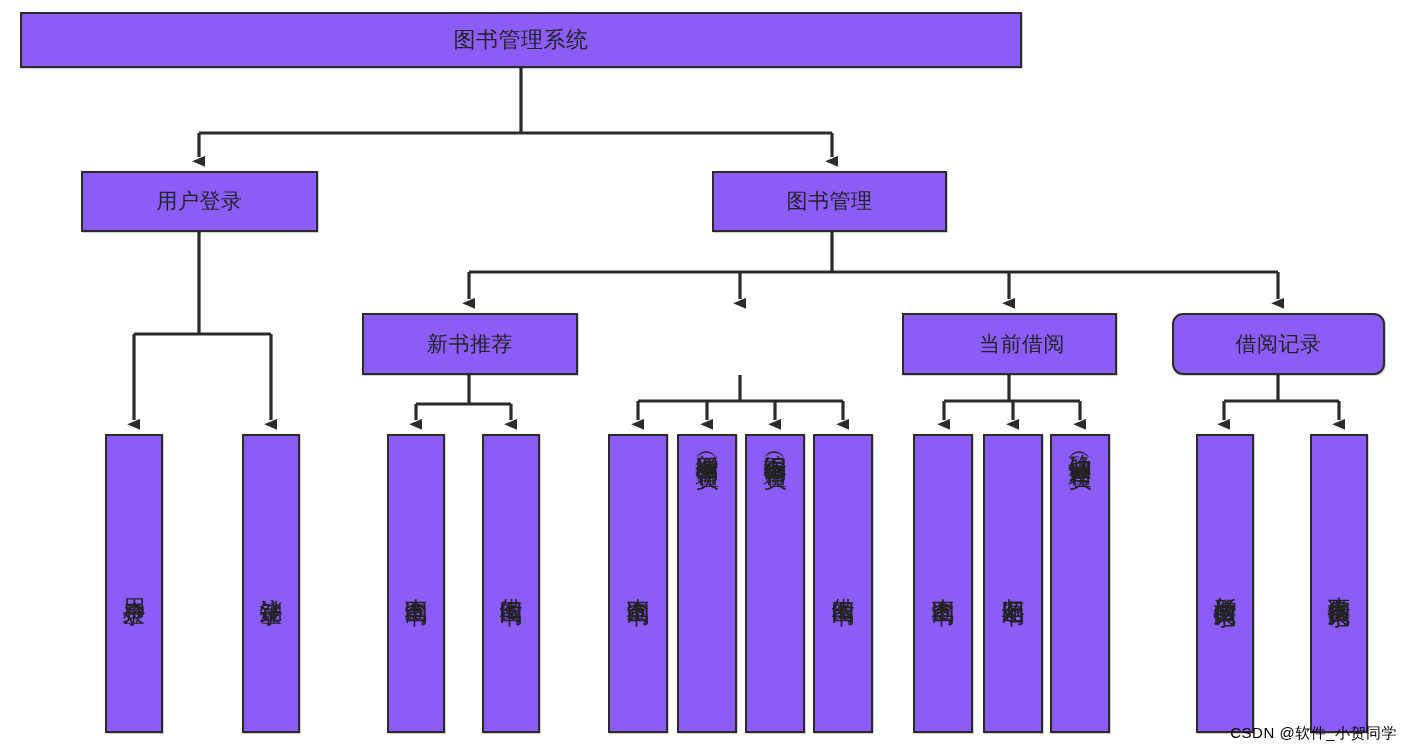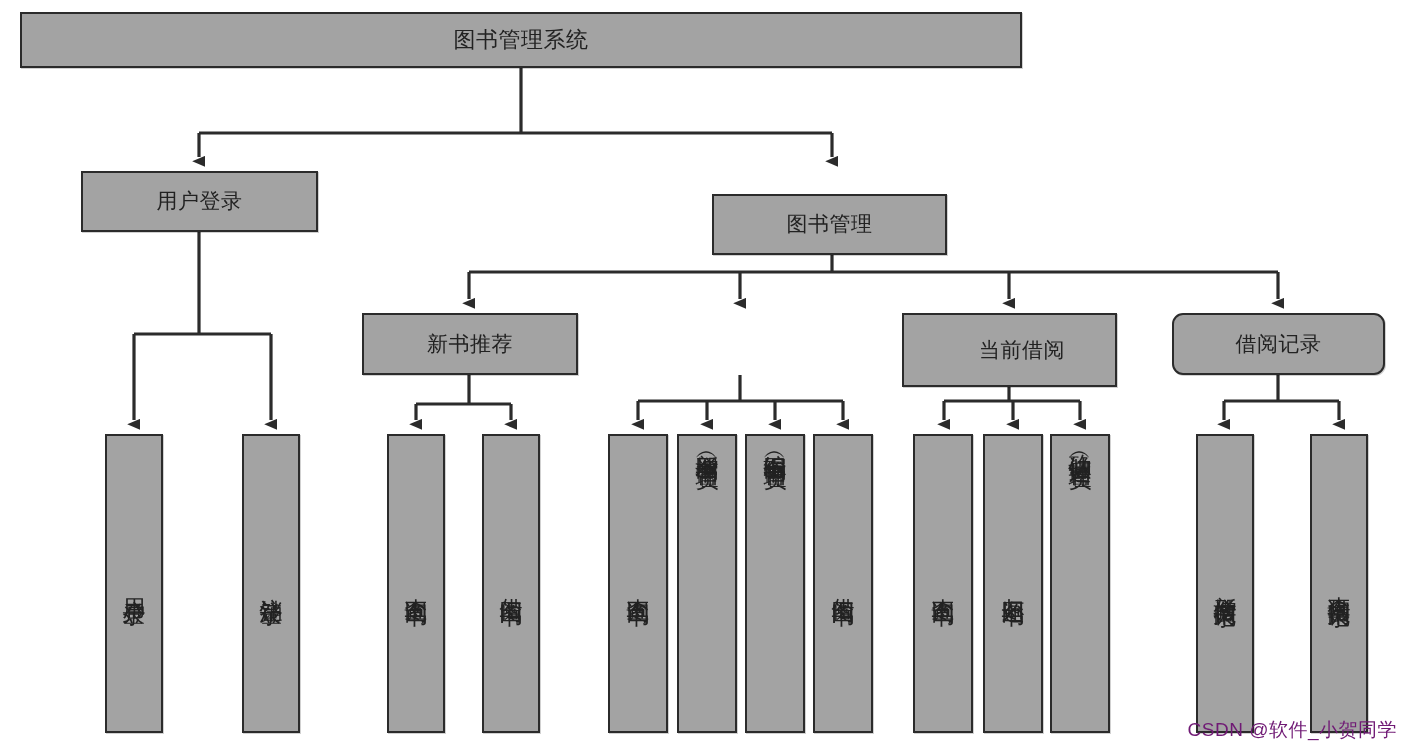--- a/index.html
+++ b/index.html
@@ -8,21 +8,21 @@
     background:#ffffff;
     font-family:"Liberation Sans","DejaVu Sans",sans-serif;
     overflow:hidden;
     position:relative;
   }
   #diagram{position:absolute;left:0;top:0;width:1405px;height:747px;}
   .node{
     position:absolute;
     box-sizing:border-box;
     border:2px solid #2b2b2b;
-    background:#a3a3a3;
+    background:#8b5cf6;
     display:flex;
     align-items:center;
     justify-content:center;
     color:#1d1d1d;
     box-shadow:1px 1px 0 rgba(0,0,0,0.18);
     z-index:3;
   }
   .node .label{
     font-size:21px;
     line-height:1.25;
@@ -43,22 +43,22 @@
     line-height:1.08;
     letter-spacing:2px;
     white-space:nowrap;
     display:block;
   }
   .node.leaf.center-v{align-items:center;}
   #svglayer{position:absolute;left:0;top:0;width:1405px;height:747px;z-index:1;}
   #watermark{
     position:absolute;
     right:8px;bottom:4px;
-    font-size:19px;
-    color:#701a75;
+    font-size:15px;
+    color:#000000;
     z-index:5;
     white-space:nowrap;
     letter-spacing:0.5px;
   }
 </style>
 </head>
 <body>
 
 <div id="diagram">
 
@@ -112,28 +112,28 @@
     </g>
   </svg>
 
   <div class="node root" style="left:20px;top:12px;width:1002px;height:56px;">
     <span class="label">图书管理系统</span>
   </div>
 
   <div class="node" style="left:81px;top:171px;width:237px;height:61px;">
     <span class="label">用户登录</span>
   </div>
-  <div class="node" style="left:712px;top:171px;width:235px;height:61px;margin-top:23px;">
+  <div class="node" style="left:712px;top:171px;width:235px;height:61px;">
     <span class="label">图书管理</span>
   </div>
 
   <div class="node" style="left:362px;top:313px;width:216px;height:62px;">
     <span class="label">新书推荐</span>
   </div>
-  <div class="node" style="left:902px;top:313px;width:215px;height:74px;padding-left:25px;">
+  <div class="node" style="left:902px;top:313px;width:215px;height:62px;padding-left:25px;">
     <span class="label">当前借阅</span>
   </div>
   <div class="node" style="left:1172px;top:313px;width:213px;height:62px;border-radius:11px;">
     <span class="label">借阅记录</span>
   </div>
 
   <div class="node leaf center-v" style="left:105px;top:434px;width:58px;height:299px;">
     <span class="label">用户登录</span>
   </div>
   <div class="node leaf center-v" style="left:242px;top:434px;width:58px;height:299px;">

